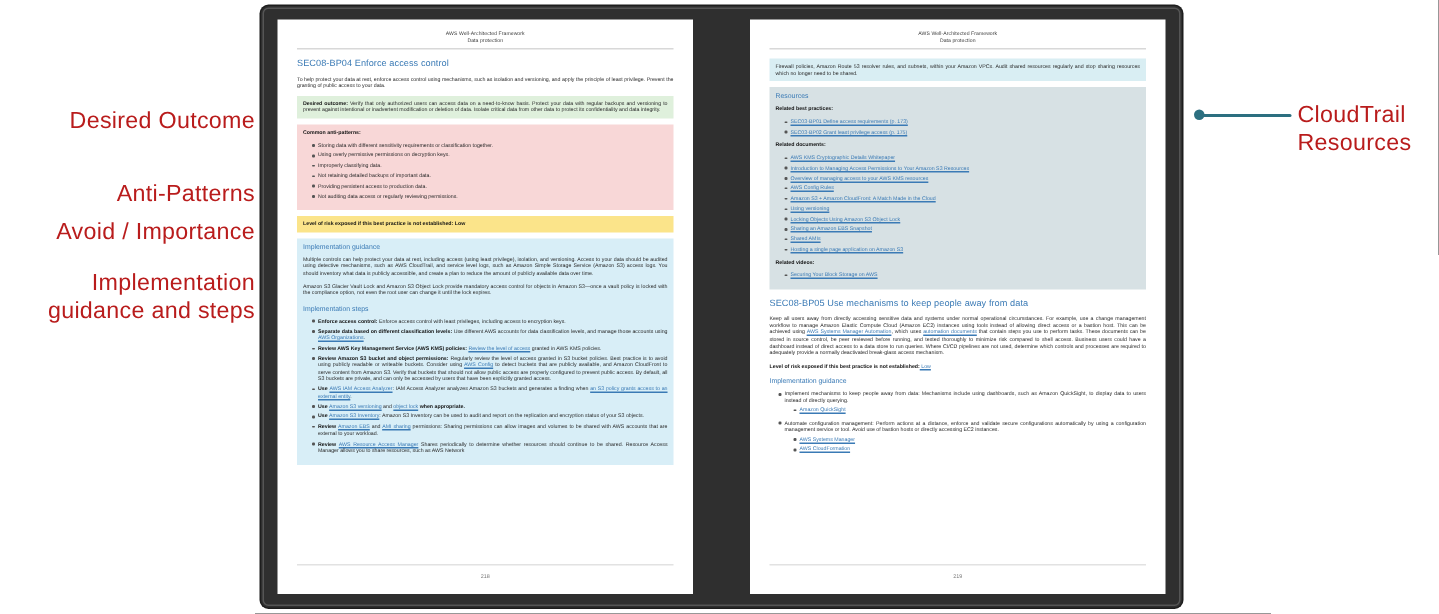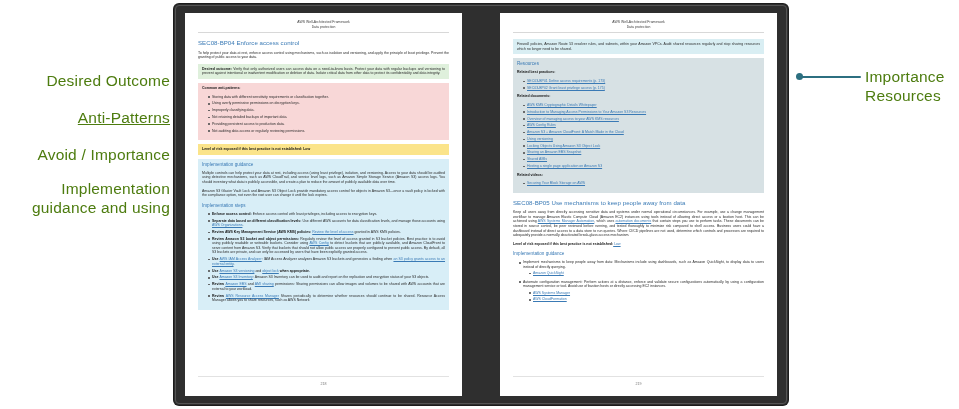--- a/index.html
+++ b/index.html
@@ -7,21 +7,21 @@
     width:959px;height:409px;
     background:#ffffff;
     font-family:"Liberation Sans", sans-serif;
     overflow:hidden;
     position:relative;
   }
 
   
   .annot-label{
     position:absolute;
-    color:#4d7c0f;
+    color:#b91c1c;
     font-size:15.5px;
     line-height:19px;
     letter-spacing:.2px;
     white-space:pre-line;
   }
   .annot-left{ text-align:right; right:auto; }
   .annot-right{ text-align:left; }
 
   .annot-line{
     position:absolute;
@@ -154,34 +154,34 @@
     height:1px;background:#e2e2e2;
   }
 </style>
 </head>
 <body>
 
 <div class="annot-label annot-left" style="left:10px;top:71px;width:160px;">Desired Outcome</div>
 <div class="annot-line" style="left:178px;top:80px;width:63px;background:#3d8b37;"></div>
 <div class="annot-dot" style="left:238px;top:77px;background:#3d8b37;"></div>
 
-<div class="annot-label annot-left" style="left:10px;top:108px;width:160px;text-decoration:underline;">Anti-Patterns</div>
+<div class="annot-label annot-left" style="left:10px;top:120px;width:160px;">Anti-Patterns</div>
 <div class="annot-line" style="left:178px;top:117px;width:63px;background:#e8352b;"></div>
 <div class="annot-dot" style="left:238px;top:114px;background:#e8352b;"></div>
 
 <div class="annot-label annot-left" style="left:10px;top:145px;width:160px;">Avoid / Importance</div>
 <div class="annot-line" style="left:178px;top:154px;width:63px;background:#f5cb1e;"></div>
 <div class="annot-dot" style="left:238px;top:151px;background:#f5cb1e;"></div>
 
 <div class="annot-label annot-left" style="left:10px;top:179px;width:160px;">Implementation
-guidance and using</div>
+guidance and steps</div>
 <div class="annot-line" style="left:178px;top:189px;width:63px;background:#3fc6e8;"></div>
 <div class="annot-dot" style="left:238px;top:186px;background:#3fc6e8;"></div>
 
-<div class="annot-label annot-right" style="left:865px;top:67px;width:94px;">Importance
+<div class="annot-label annot-right" style="left:865px;top:67px;width:94px;">CloudTrail
 Resources</div>
 <div class="annot-line" style="left:799px;top:76px;width:62px;background:#2c6f80;"></div>
 <div class="annot-dot" style="left:796px;top:73px;background:#2c6f80;"></div>
 
 <div id="device">
 
   <div class="page" id="page-left">
     <div class="page-inner">
       <div class="running-head">
         <div>AWS Well-Architected Framework</div>

